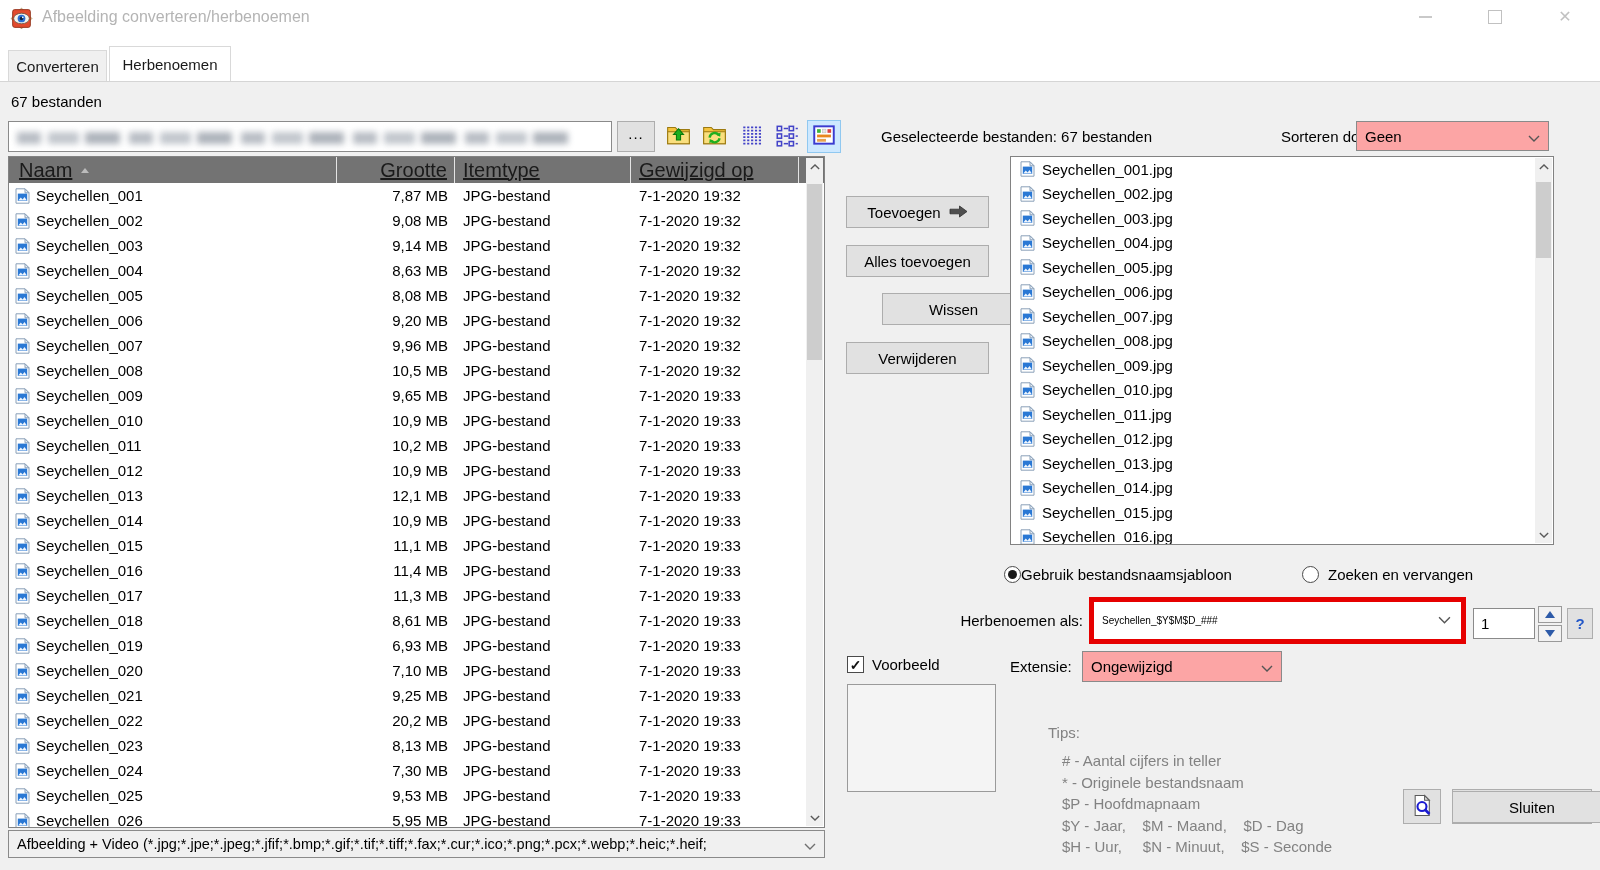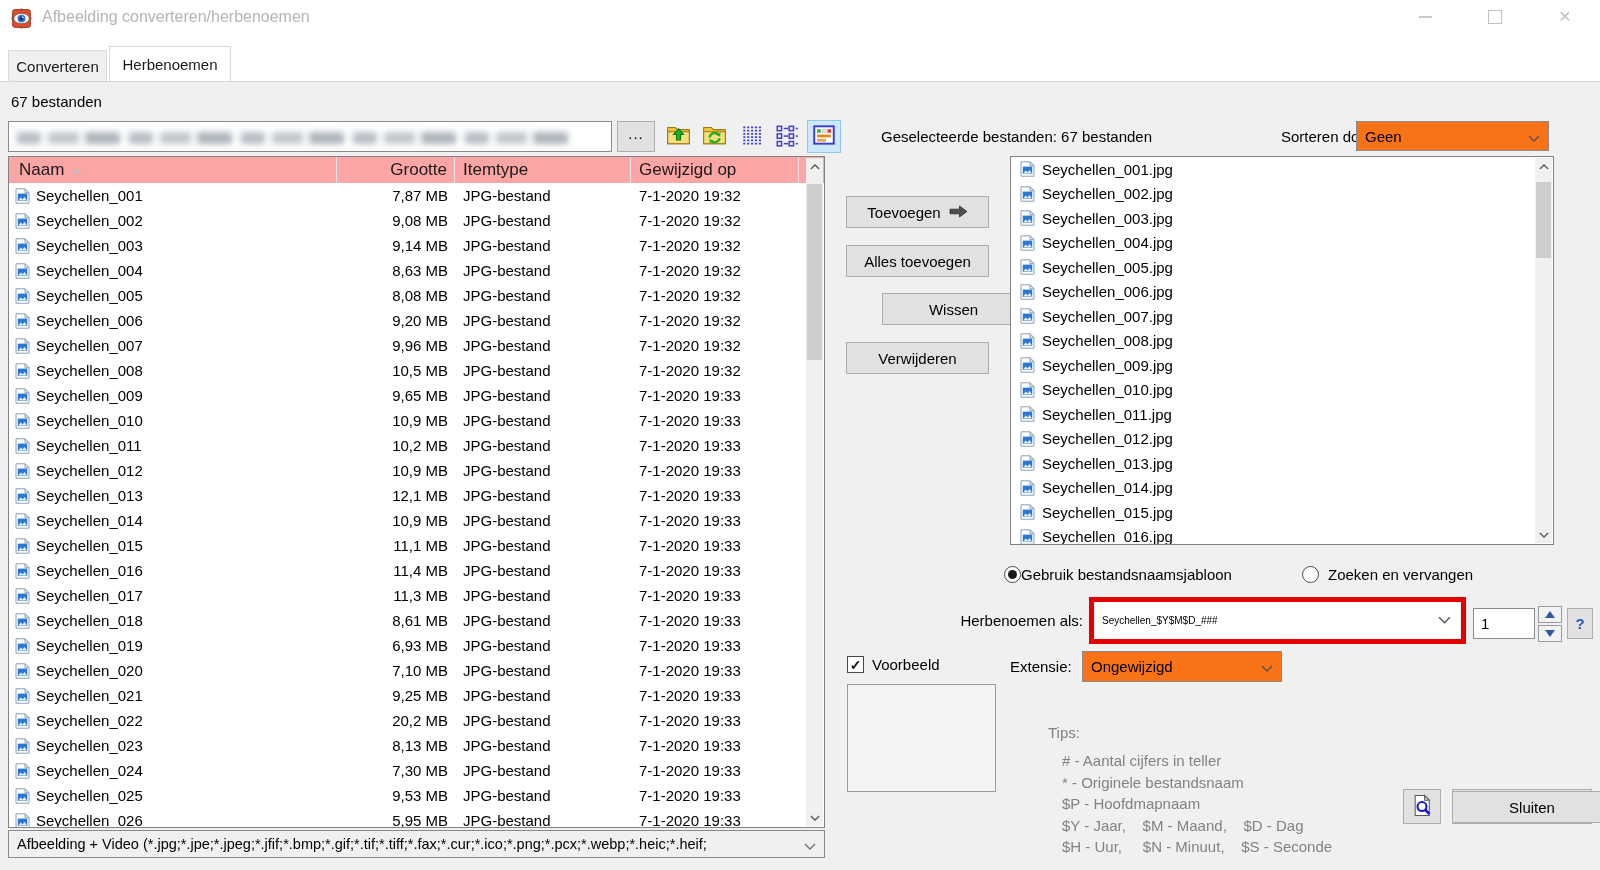--- a/index.html
+++ b/index.html
@@ -16,25 +16,25 @@
   .tab{position:absolute;bottom:0;border:1px solid #d9d9d9;border-bottom:none;font-size:15px;color:#1a1a1a;display:flex;align-items:center;justify-content:center;box-sizing:border-box;}
   .tab.inactive{height:31px;background:#f0f0f0;}
   .tab.active{height:35px;background:#ffffff;z-index:3;}
   .content{position:absolute;top:81px;left:0;right:0;bottom:0;background:#f0f0f0;border-top:1px solid #d5d5d5;}
   .label{font-size:15px;color:#000;}
   
   .tfield{background:#fff;border:1px solid #8a8a8a;box-sizing:border-box;}
   .btn{background:#e1e1e1;border:1px solid #adadad;box-sizing:border-box;display:flex;align-items:center;justify-content:center;font-size:15px;color:#000;cursor:default;}
   .toolbtn{background:transparent;border:1px solid transparent;display:flex;align-items:center;justify-content:center;box-sizing:border-box;}
   .toolbtn.selected{background:#cde8ff;border:1px solid #90c8f0;}
-  .combo{background:#f97316;border:1px solid #8a8a8a;box-sizing:border-box;display:flex;align-items:center;font-size:15px;color:#000;padding:0 8px;justify-content:space-between;}
+  .combo{background:#fca5a5;border:1px solid #8a8a8a;box-sizing:border-box;display:flex;align-items:center;font-size:15px;color:#000;padding:0 8px;justify-content:space-between;}
   .combo .val{white-space:nowrap;overflow:hidden;}
   
   .flist{background:#fff;border:1px solid #828282;box-sizing:border-box;overflow:hidden;}
-  .fhead{display:grid;grid-template-columns:328px 118px 176px 168px 1fr;height:26px;font-size:17px;color:#1a1a1a;align-items:center;background:#fca5a5;}
+  .fhead{display:grid;grid-template-columns:328px 118px 176px 168px 1fr;height:26px;font-size:20px;color:#1a1a1a;align-items:center;background:#737373;text-decoration:underline;}
   .fhead .hc{height:100%;display:flex;align-items:center;border-right:1px solid #e4e4e4;box-sizing:border-box;}
   .frow{display:grid;grid-template-columns:328px 118px 176px 168px 1fr;height:25px;font-size:15px;color:#000;align-items:center;}
   .cell{white-space:nowrap;overflow:hidden;}
   .cname{display:flex;align-items:center;gap:6px;padding-left:6px;}
   .csize{text-align:right;padding-right:7px;}
   .ctype,.cdate{padding-left:8px;}
   .sortasc{width:0;height:0;border-left:4px solid transparent;border-right:4px solid transparent;border-bottom:5px solid #bcbcbc;margin-left:9px;display:inline-block;}
   
   .sbar{position:absolute;top:1px;bottom:1px;right:1px;width:17px;background:#f0f0f0;}
   .sarrow{position:absolute;left:0;width:17px;height:17px;display:flex;align-items:center;justify-content:center;}

